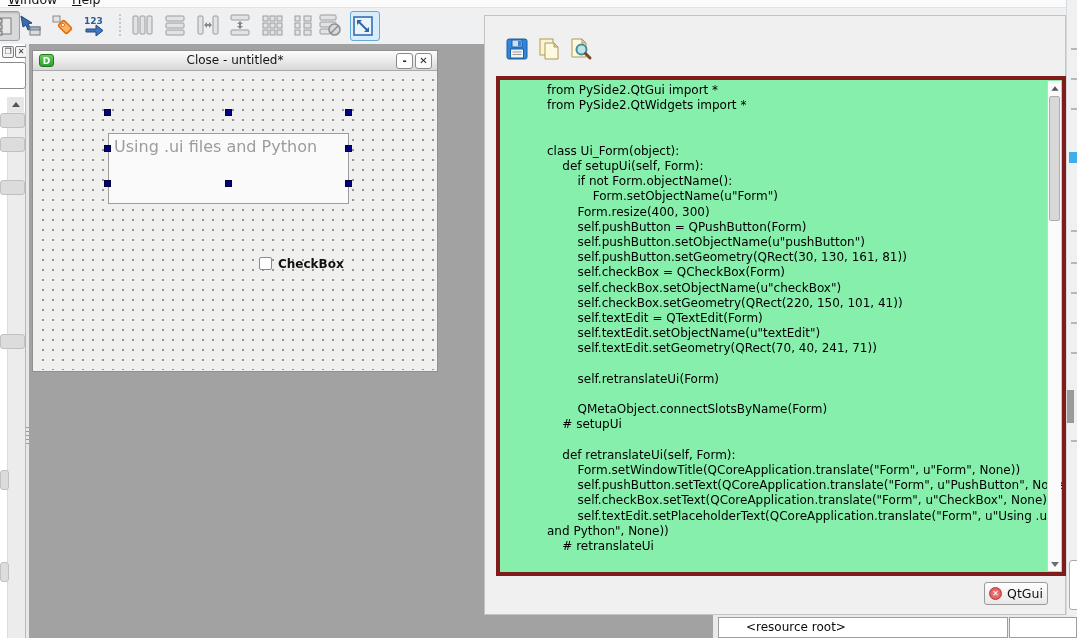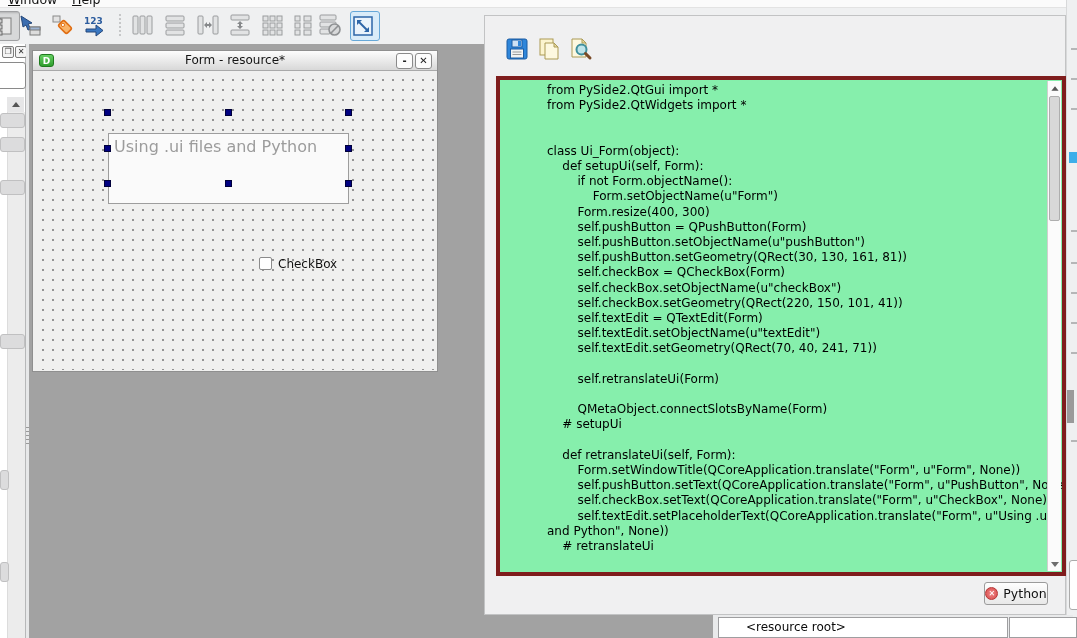--- a/index.html
+++ b/index.html
@@ -47,21 +47,21 @@
   .formbody{position:absolute;left:1px;top:20px;right:1px;bottom:1px;background-color:#f0f0ef;
     background-image:radial-gradient(circle,#949494 0.9px,transparent 1.2px);background-size:10px 10px;background-position:4px 4px;}
   .q-textedit{position:absolute;left:74px;top:62px;width:241px;height:71px;background:#fafafa;border:1px solid #9d9d9d;box-sizing:border-box;}
   .q-textedit .ph{position:absolute;left:5px;top:3px;font-size:16px;color:#9c9c9c;}
   .handle{position:absolute;width:7px;height:7px;background:#000080;border:1px solid #00003a;box-sizing:border-box;}
   .q-push{position:absolute;left:34px;top:152px;width:161px;height:81px;background:linear-gradient(#fdfdfd,#ececec);
           border:1px solid #9b9b9b;border-radius:2px;box-sizing:border-box;display:flex;align-items:center;justify-content:center;
           font-size:12px;color:#111;}
   .q-check{position:absolute;left:224px;top:172px;width:101px;height:41px;display:flex;align-items:center;}
   .q-check .box{width:13px;height:13px;background:#fff;border:1px solid #8b8b8b;border-radius:2px;box-sizing:border-box;margin-left:1px;}
-  .q-check .lbl{margin-left:6px;font-size:12px;color:#111;}
+  .q-check .lbl{margin-left:6px;font-size:12px;color:#111;font-weight:bold;}
 
   
   .dialog{left:484px;top:15px;width:582px;height:600px;background:#f0f0f1;border:1px solid #c2c3c4;box-sizing:border-box;}
   .dlg-ico{position:absolute;top:20px;width:26px;height:26px;}
   .codebox{position:absolute;left:11px;top:60px;width:570px;height:500px;background:#86efac;border:4px solid #7f1d1d;box-sizing:border-box;overflow:hidden;padding-left:43px;}
   .codebox pre{margin:0;padding:3px 18px 0 4px;font-family:"DejaVu Sans",sans-serif;font-size:12px;line-height:15.2px;color:#000;white-space:pre;}
   .vscroll{position:absolute;top:1px;right:1px;bottom:1px;width:14px;background:#fbfbfb;border-left:1px solid #cfcfcf;box-sizing:border-box;}
   .varrow{position:absolute;left:0;width:13px;height:14px;display:flex;align-items:center;justify-content:center;}
   .tri-d{width:0;height:0;border-left:4px solid transparent;border-right:4px solid transparent;border-top:5px solid #6e6e6e;}
   .vthumb{position:absolute;left:1px;top:15px;width:11px;height:125px;background:#d8d8d8;border:1px solid #aeaeae;border-radius:2px;box-sizing:border-box;}
@@ -225,21 +225,21 @@
     <div class="panelrow" style="left:0;top:518px;width:9px;height:20px;"></div>
   </div>
   <div class="abs divider"></div>
   <div class="handle-dots"></div>
 
   <div class="abs mdi"></div>
 
   <div class="abs formwin">
     <div class="formtitle">
       <div class="doc-ico">D</div>
-      <div class="formtitle-text">Form - resource*</div>
+      <div class="formtitle-text">Close - untitled*</div>
       <div class="capbtn" style="left:363px;">-</div>
       <div class="capbtn" style="left:382px;">✕</div>
     </div>
     <div class="formbody">
       <div class="q-textedit">
         <span class="ph">Using .ui files and Python</span>
       </div>
 
       <div class="handle" style="left:70px;top:38px;"></div>
       <div class="handle" style="left:191px;top:38px;"></div>
@@ -319,21 +319,21 @@
             <div class="tri-up" style="transform:scale(.9);"></div>
           </div>
         <div class="vthumb"></div>
         <div class="varrow" style="bottom:0;">
             <div class="tri-d"></div>
           </div>
       </div>
     </div>
     <div class="closebtn">
       <span class="closeglyph">✕</span>
-      <span>Python</span>
+      <span>QtGui</span>
     </div>
   </div>
 
   <div class="abs rightstrip">
     <div class="rs-dash" style="top:48px;"></div>
     <div class="rs-dash" style="top:78px;"></div>
     <div class="rs-dash" style="top:108px;"></div>
     <div class="rs-blue" style="top:152px;"></div>
     <div class="rs-dash" style="top:230px;"></div>
     <div class="rs-dash" style="top:262px;"></div>

